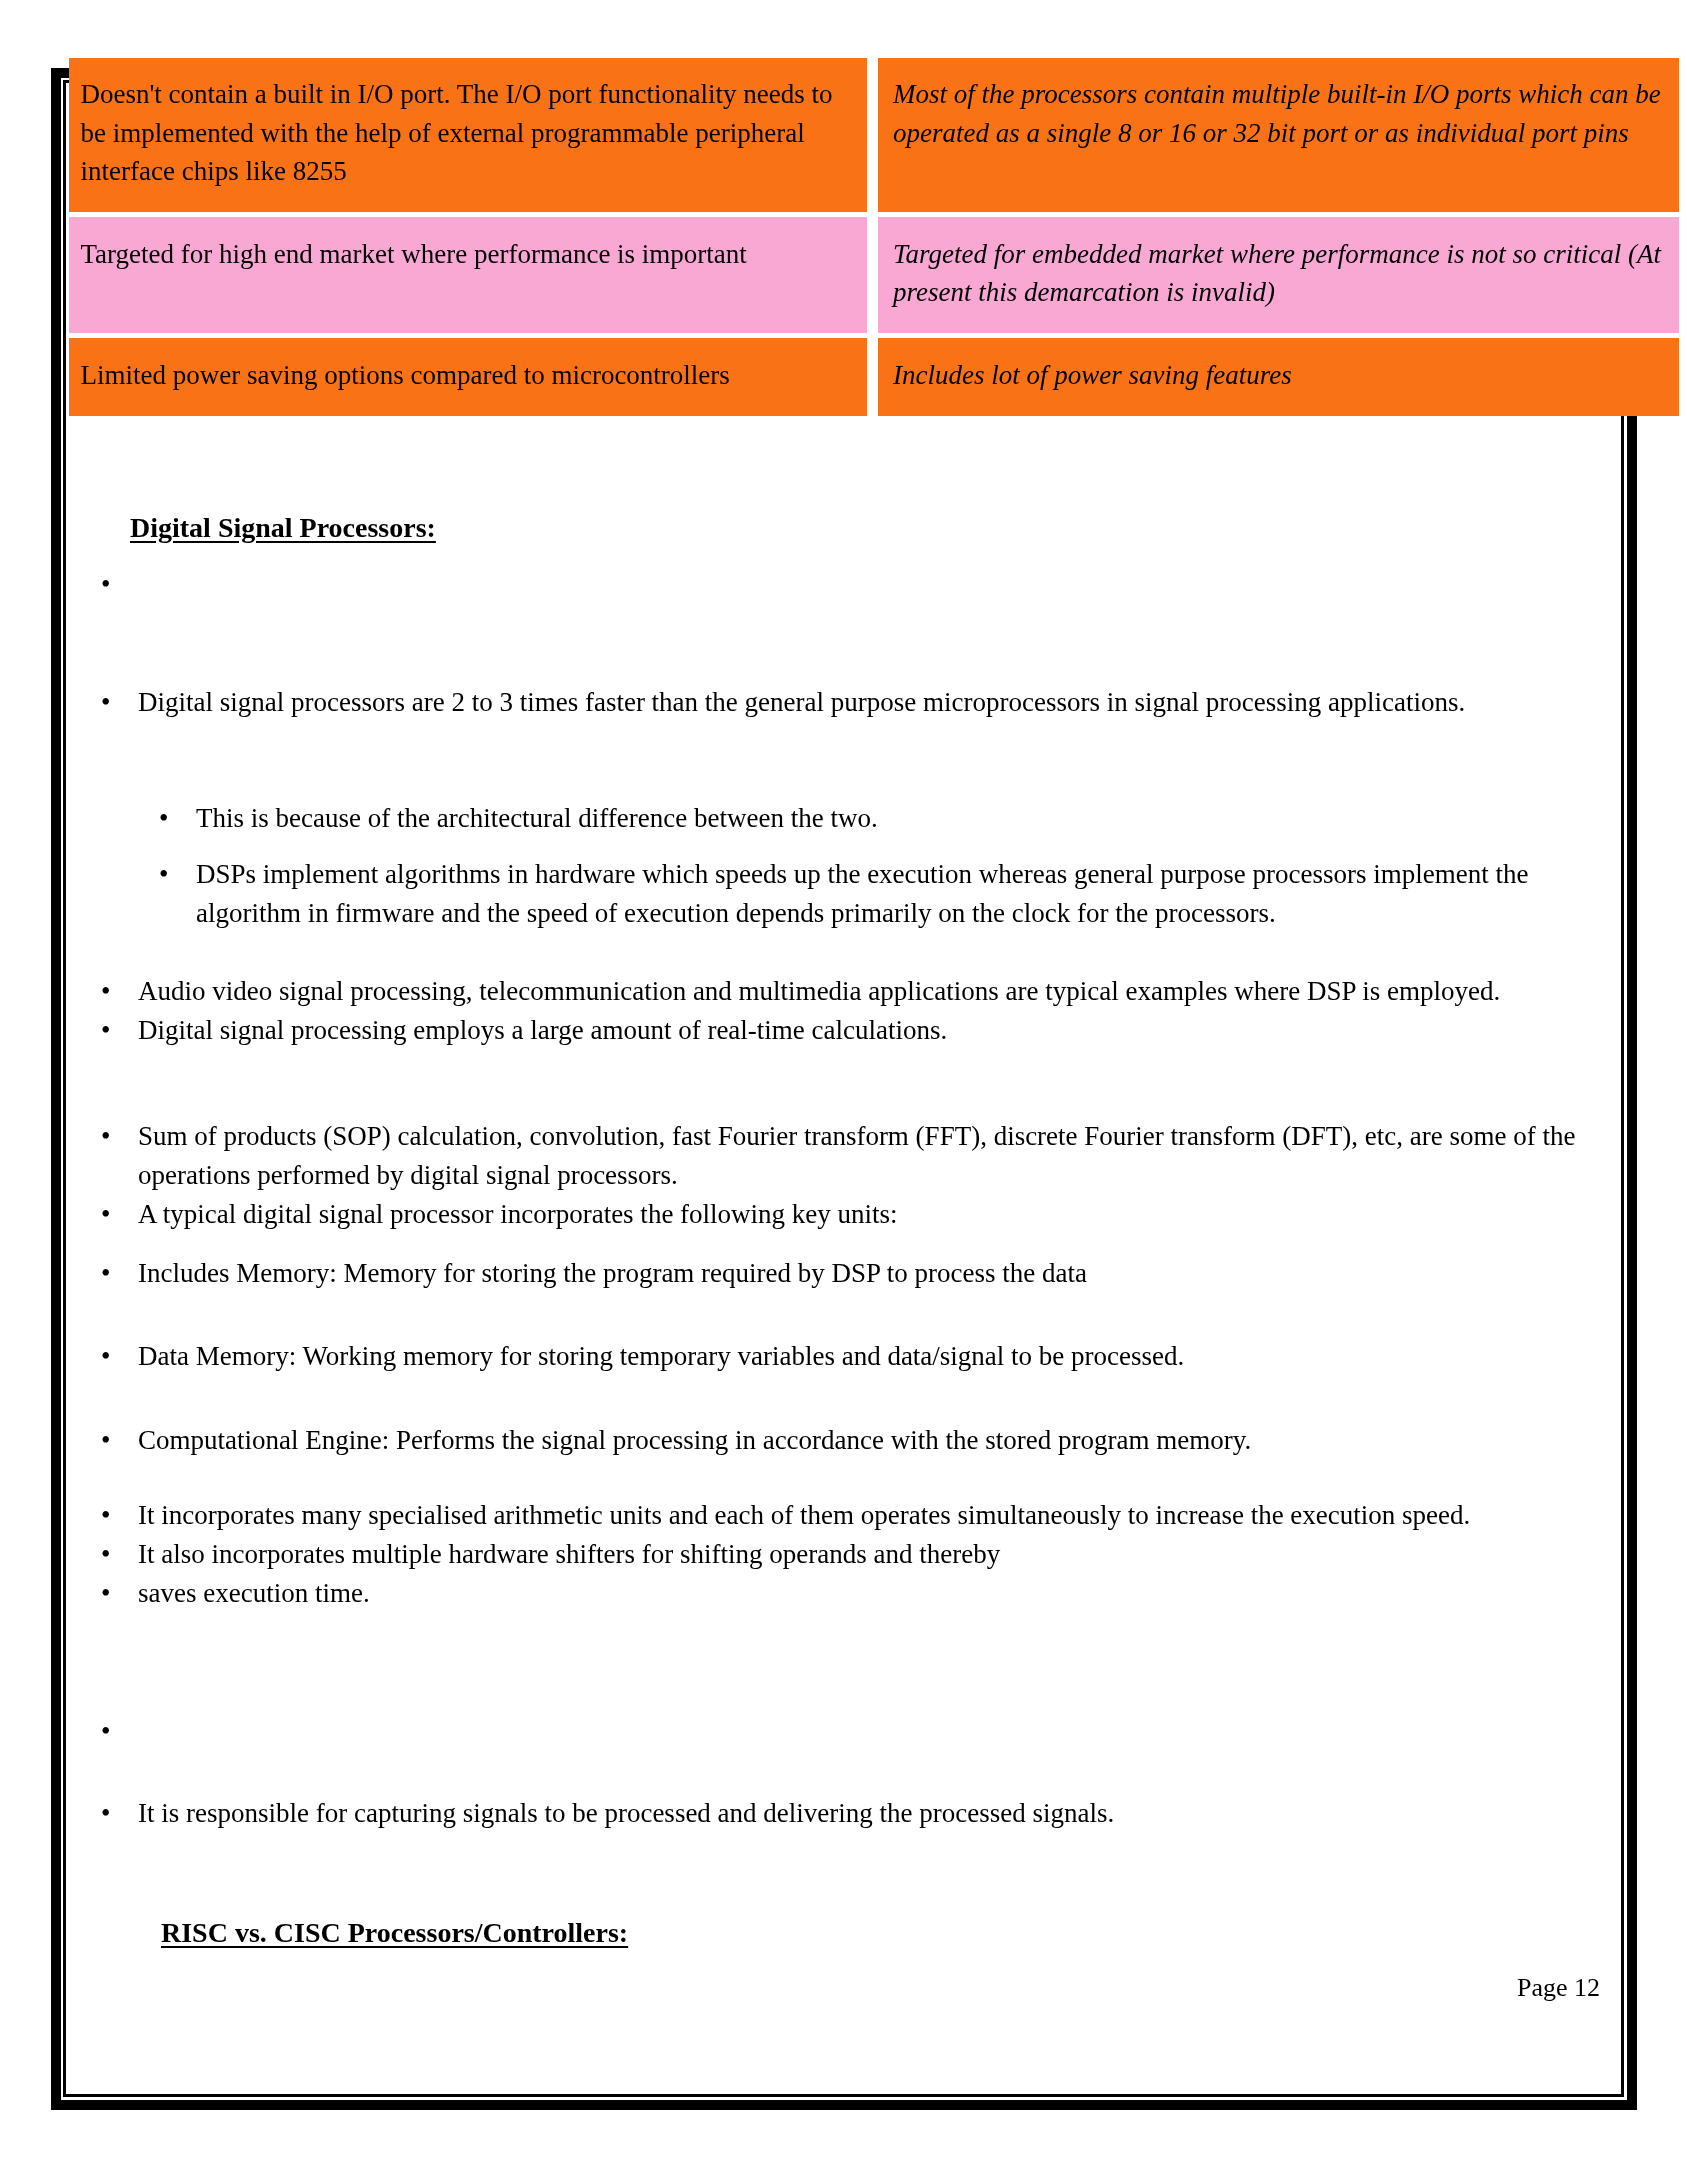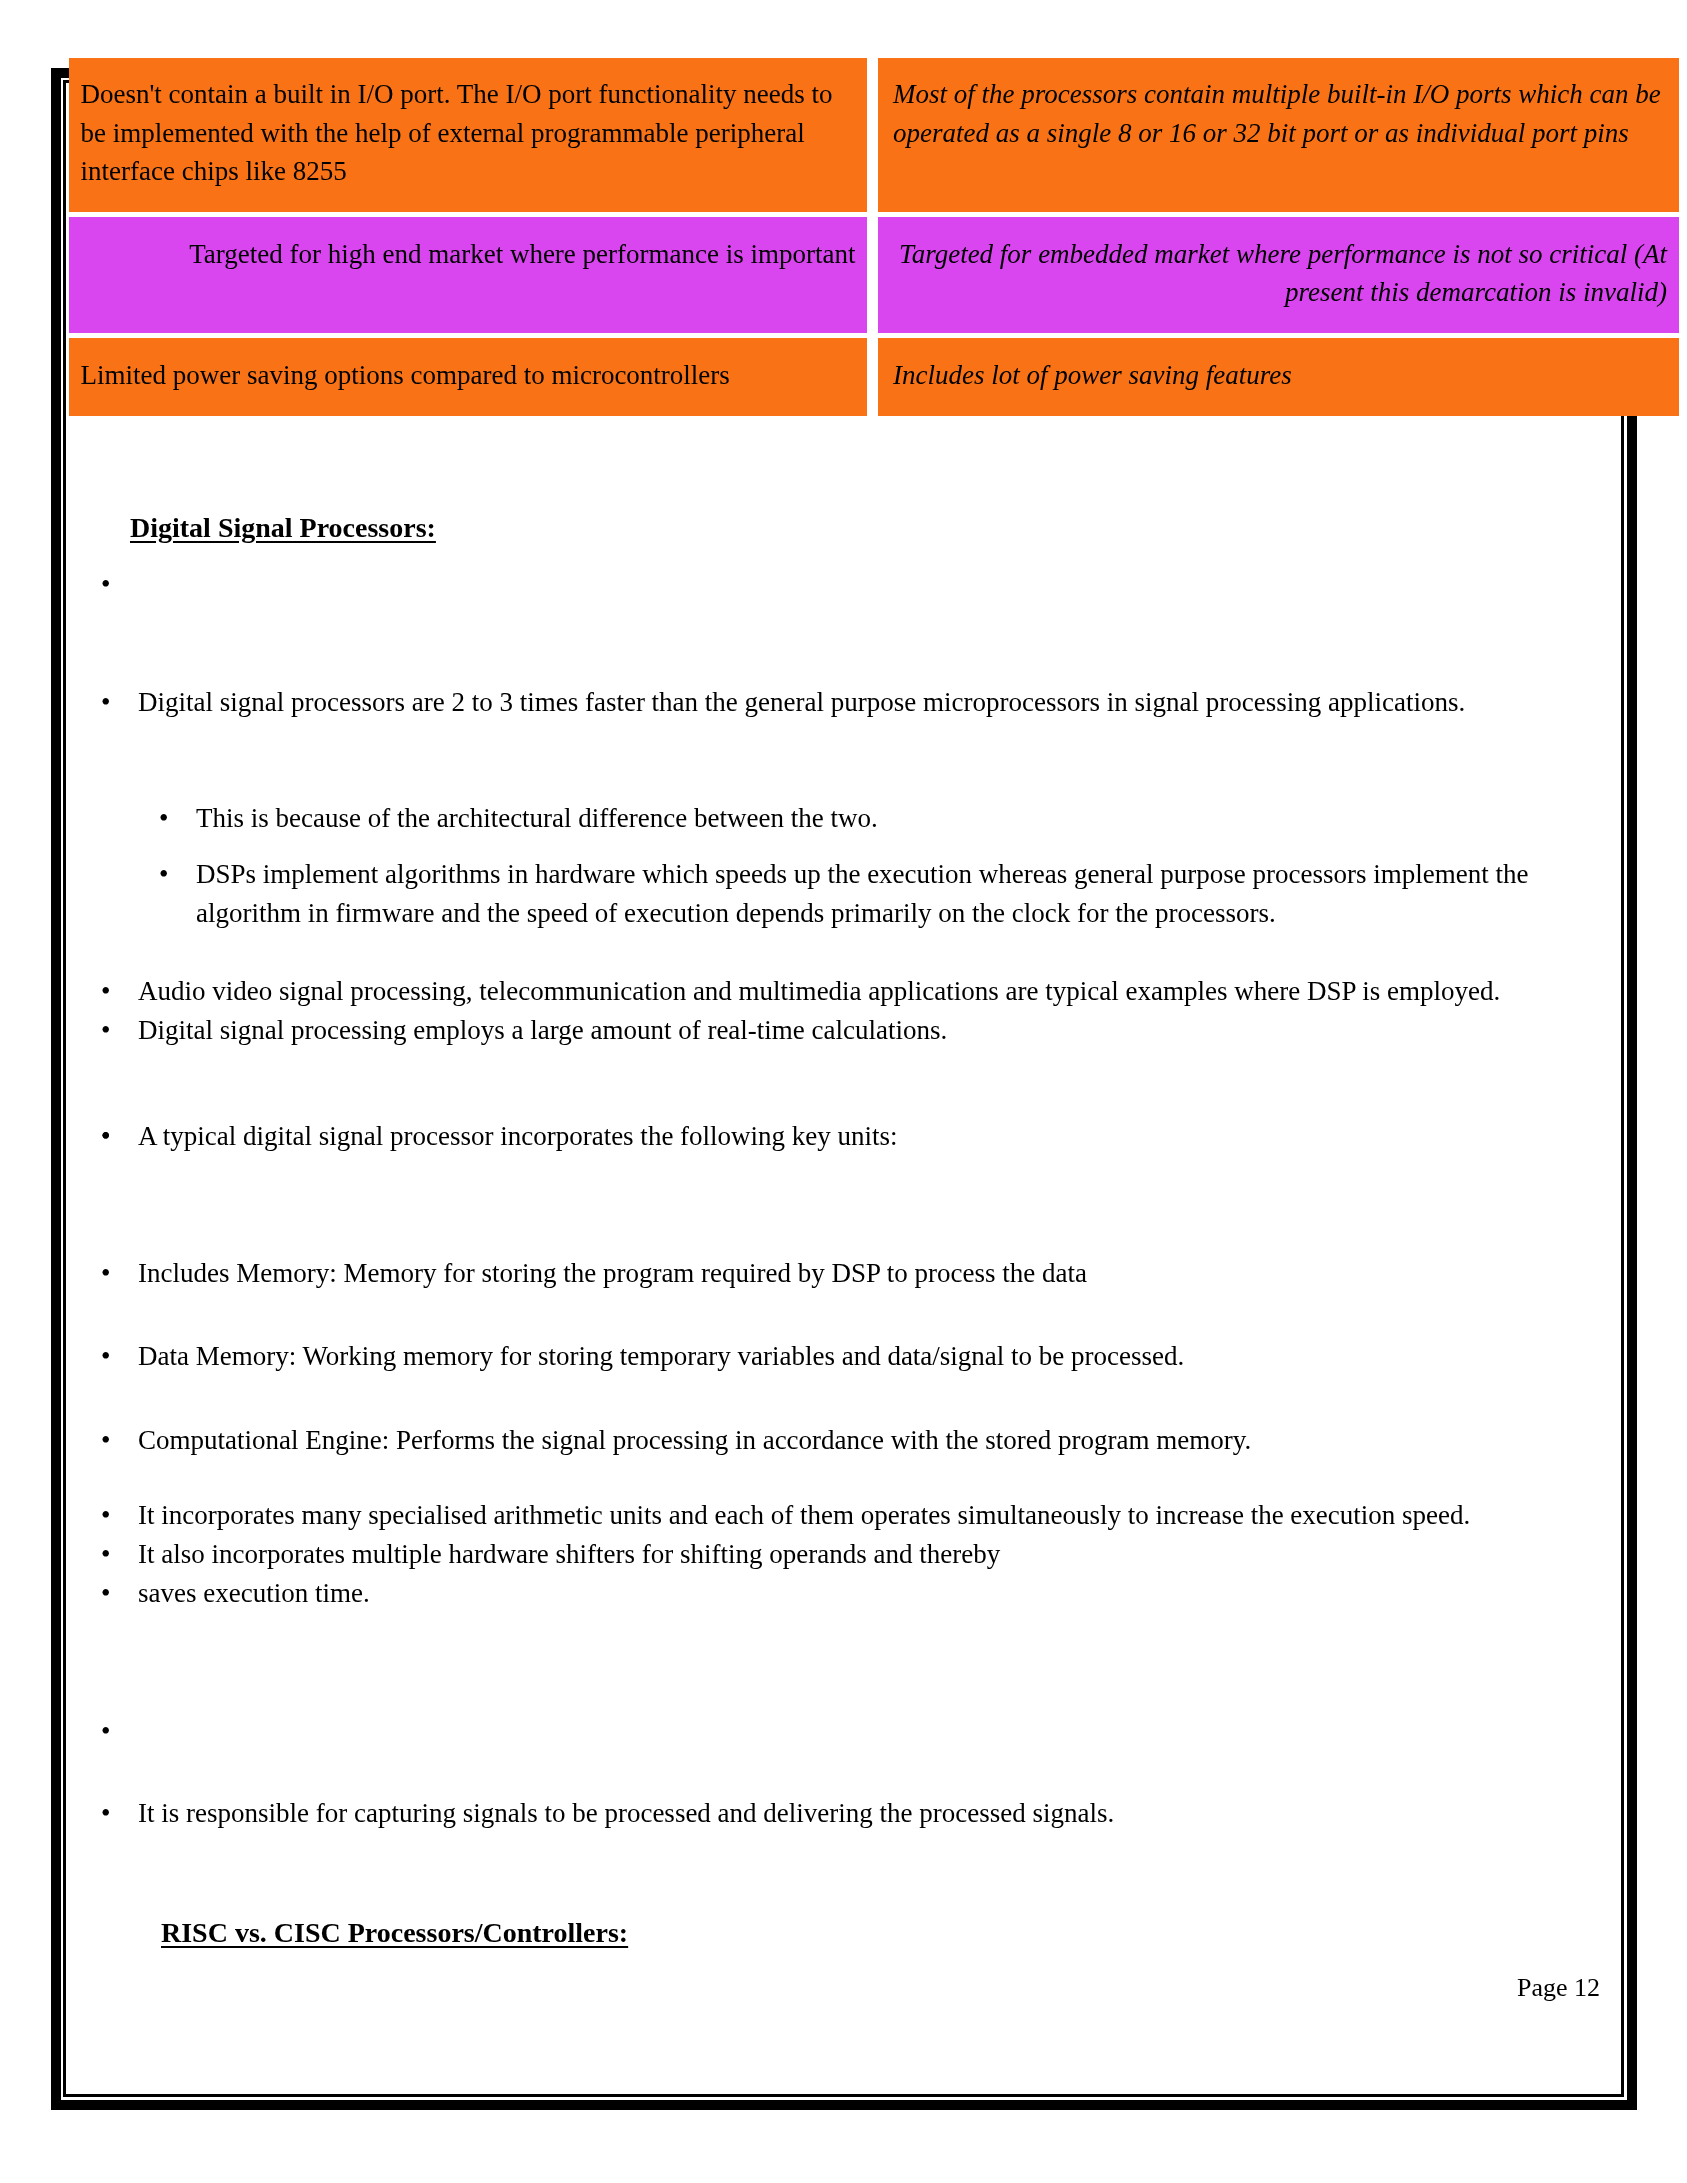--- a/index.html
+++ b/index.html
@@ -59,21 +59,21 @@
   .cmp-table td {
     vertical-align: top;
     font-size: 27px;
     line-height: 1.42;
     padding: 17.3px 11.5px 22px 11.5px;
     border: 0;
   }
   .cmp-table td.col-left { width: 775px; }
   .cmp-table td.col-right { width: 774px; padding-left: 15px; font-style: italic; }
   .cmp-table tr.shade-light td { background: #f97316; }
-  .cmp-table tr.shade-dark td  { background: #d946ef; text-align: right; }
+  .cmp-table tr.shade-dark td  { background: #f9a8d4; }
   
   .cmp-table td.col-left  { border-right: 11.5px solid #ffffff; }
   .cmp-table tr + tr td   { border-top: 5.8px solid #ffffff; }
 
   
   .sec-heading {
     font-size: 28px;
     font-weight: bold;
     text-decoration: underline;
     text-underline-offset: 4.1px;
@@ -193,20 +193,21 @@
           <span class="bullet">•</span>
           <span>Digital signal processing employs a large amount of real-time calculations.</span>
         </li>
       </ul>
     </div>
 
     <div class="block" style="top:1031px; left:32px; width:1518px;">
       <ul class="blist">
         <li>
           <span class="bullet">•</span>
+          <span>Sum of products (SOP) calculation, convolution, fast Fourier transform (FFT), discrete Fourier transform (DFT), etc, are some of the operations performed by digital signal processors.</span>
         </li>
         <li>
           <span class="bullet">•</span>
           <span>A typical digital signal processor incorporates the following key units:</span>
         </li>
       </ul>
     </div>
 
     <div class="block" style="top:1168px; left:32px; width:1518px;">
       <ul class="blist">

